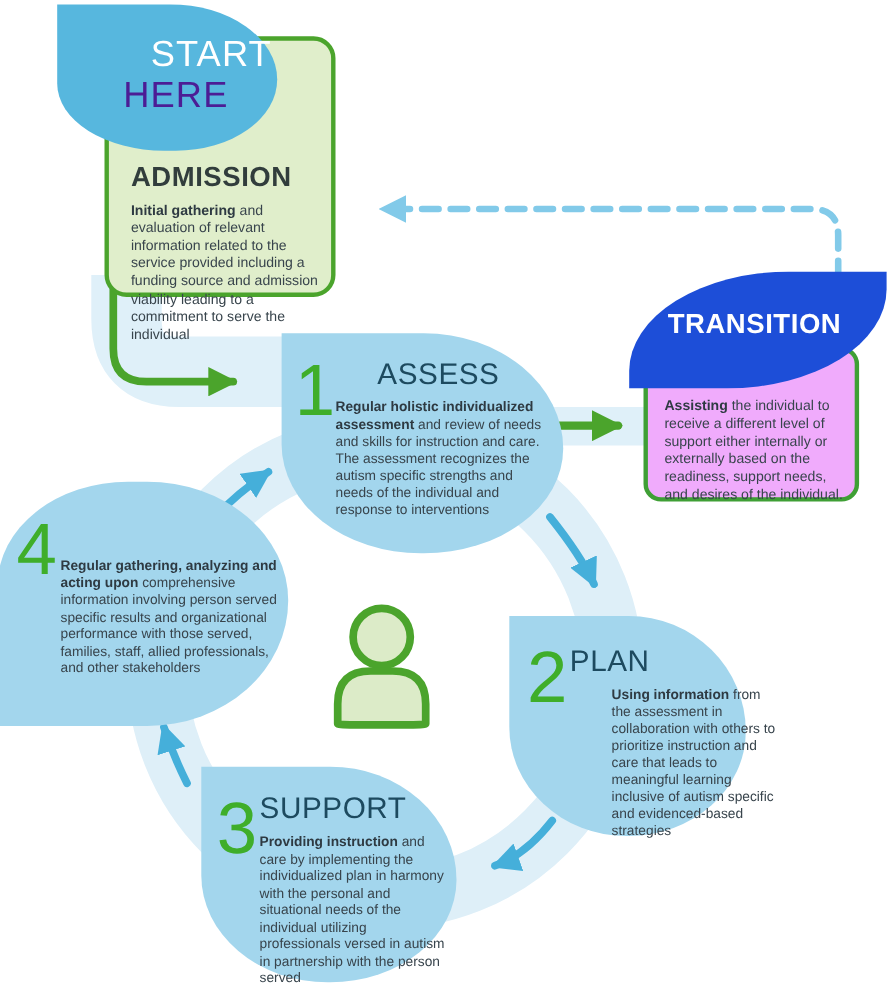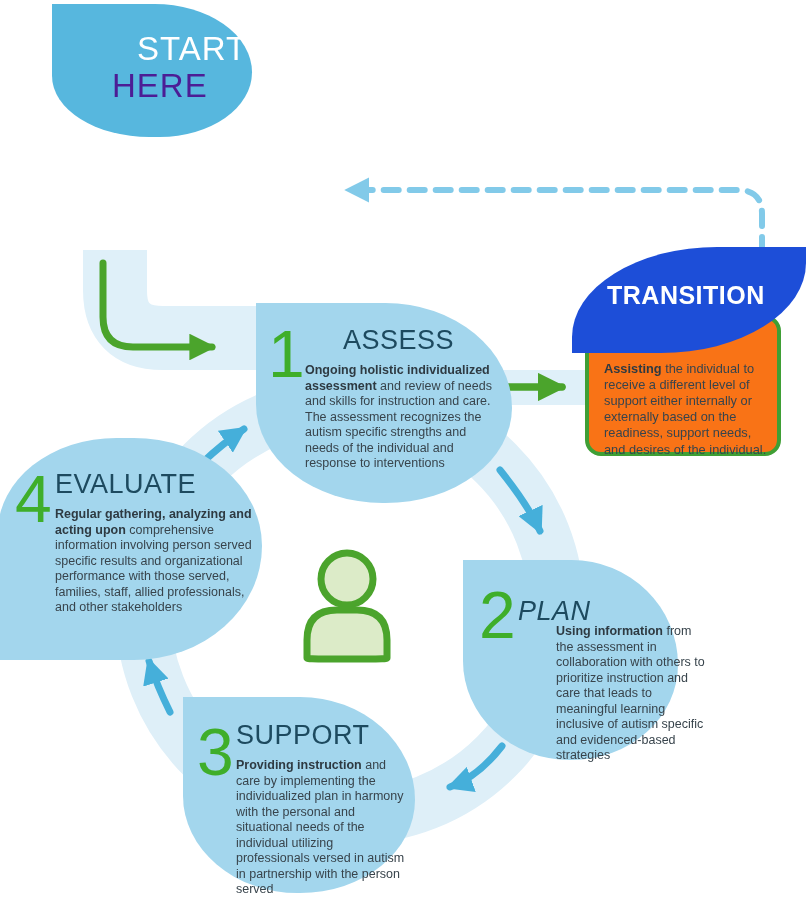--- a/index.html
+++ b/index.html
@@ -21,40 +21,40 @@
                  border-radius:0 55% 52% 55% / 0 58% 55% 52%;}
 
   .num{position:absolute;font-size:66px;line-height:1;color:#3fae2a;font-weight:400;}
   .step-title{position:absolute;font-size:27px;letter-spacing:0.5px;color:#1d4a5f;
               font-weight:400;margin:0;}
   .step-body{position:absolute;font-size:12.5px;line-height:1.24;color:#38444c;margin:0;}
   .step-body b{color:#2e3a42;}
 
   #assess-num{left:12px;top:18px;}   #assess-title{left:49px;top:22px;margin-left:38px;}
   #assess-body{left:49px;top:60px;width:198px;}
-  #plan-num{left:16px;top:22px;}     #plan-title{left:55px;top:36px;font-style:italic;}
+  #plan-num{left:16px;top:22px;}     #plan-title{left:55px;top:26px;}
   #plan-body{left:55px;top:64px;width:156px;margin-left:38px;}
   #support-num{left:14px;top:22px;}  #support-title{left:53px;top:23px;}
   #support-body{left:53px;top:61px;width:172px;}
   #evaluate-num{left:17px;top:28px;} #evaluate-title{left:57px;top:31px;}
   #evaluate-body{left:57px;top:69px;width:200px;}
 
   
   #start-blob .l1{position:absolute;left:37px;top:26px;font-size:33px;color:#ffffff;letter-spacing:1px;margin-left:48px;}
   #start-blob .l2{position:absolute;left:60px;top:63px;font-size:33px;color:#4c1d95;letter-spacing:1px;}
 
   
   .green-box{position:absolute;background:#e0eecb;border:4px solid #4ba42c;border-radius:20px;z-index:5;box-sizing:border-box;}
   #admission-box{left:95px;top:33px;width:210px;height:237px;}
   #admission-title{position:absolute;left:20px;top:110px;font-size:25px;font-weight:700;
                    color:#313d3c;letter-spacing:0.5px;margin:0;}
   #admission-body{position:absolute;left:20px;top:146px;width:176px;font-size:12.8px;
                   line-height:1.26;color:#38444c;margin:0;}
   #admission-body b{color:#2e3a42;}
-  #transition-box{left:585px;top:315px;width:196px;height:141px;background:#f97316;border-color:#3f9f35;border-radius:16px;}
+  #transition-box{left:585px;top:315px;width:196px;height:141px;background:#f0abfc;border-color:#3f9f35;border-radius:16px;}
   #transition-body{position:absolute;left:15px;top:42px;width:168px;font-size:12.8px;
                    line-height:1.26;color:#38444c;margin:0;}
   #transition-body b{color:#2e3a42;}
 
   
   #transition-leaf{position:absolute;left:572px;top:247px;width:234px;height:106px;z-index:7;
                    background:#1d4ed8;border-radius:62% 0 62% 0 / 85% 0 85% 0;}
   #transition-leaf span{position:absolute;left:35px;top:34px;font-size:25px;font-weight:700;
                         color:#ffffff;letter-spacing:0.5px;}
 
@@ -90,54 +90,57 @@
     <path d="M 103 263 L 103 317 Q 103 347 133 347 L 212 347" fill="none" stroke="#4ba42c" stroke-width="7" stroke-linecap="round" marker-end="url(#mgreen)"></path>
 
     <path d="M 507 387 L 562 387" fill="none" stroke="#4ba42c" stroke-width="7.5" stroke-linecap="round" marker-end="url(#mgreen)"></path>
 
     <path d="M 500 470 Q 528 505 540 531" fill="none" stroke="#45afda" stroke-width="7" stroke-linecap="round" marker-end="url(#mblue)"></path>
     <path d="M 502 746 Q 478 777 450 787" fill="none" stroke="#45afda" stroke-width="7" stroke-linecap="round" marker-end="url(#mblue)"></path>
     <path d="M 170 712 Q 157 686 149 661" fill="none" stroke="#45afda" stroke-width="7" stroke-linecap="round" marker-end="url(#mblue)"></path>
     <path d="M 202 463 Q 222 444 244 429" fill="none" stroke="#45afda" stroke-width="7" stroke-linecap="round" marker-end="url(#mblue)"></path>
   </svg>
 
+  <div class="green-box" id="admission-box">
+    <h2 id="admission-title">ADMISSION</h2>
+    <p id="admission-body"><b>Initial gathering</b><span> and evaluation of relevant information related to the service provided including a funding source and admission viability leading to a commitment to serve the individual</span></p>
+  </div>
 
   <div class="blob" id="start-blob">
     <span class="l1">START</span>
     <span class="l2">HERE</span>
   </div>
 
   <div class="green-box" id="transition-box">
     <p id="transition-body"><b>Assisting</b><span> the individual to receive a different level of support either internally or externally based on the readiness, support needs, and desires of the individual.</span></p>
   </div>
   <div id="transition-leaf">
     <span>TRANSITION</span>
   </div>
 
   <div class="blob tl-sharp" id="assess-blob">
     <span class="num" id="assess-num">1</span>
     <h2 class="step-title" id="assess-title">ASSESS</h2>
-    <p class="step-body" id="assess-body"><b>Ongoing holistic individualized assessment</b><span> and review of needs and skills for instruction and care. The assessment recognizes the autism specific strengths and needs of the individual and response to interventions</span></p>
+    <p class="step-body" id="assess-body"><b>Regular holistic individualized assessment</b><span> and review of needs and skills for instruction and care. The assessment recognizes the autism specific strengths and needs of the individual and response to interventions</span></p>
   </div>
 
   <div class="blob tl-sharp" id="plan-blob">
     <span class="num" id="plan-num">2</span>
     <h2 class="step-title" id="plan-title">PLAN</h2>
     <p class="step-body" id="plan-body"><b>Using information</b><span> from the assessment in collaboration with others to prioritize instruction and care that leads to meaningful learning inclusive of autism specific and evidenced-based strategies</span></p>
   </div>
 
   <div class="blob tl-sharp" id="support-blob">
     <span class="num" id="support-num">3</span>
     <h2 class="step-title" id="support-title">SUPPORT</h2>
     <p class="step-body" id="support-body"><b>Providing instruction</b><span> and care by implementing the individualized plan in harmony with the personal and situational needs of the individual utilizing professionals versed in autism in partnership with the person served</span></p>
   </div>
 
   <div class="blob" id="evaluate-blob">
     <span class="num" id="evaluate-num">4</span>
-    <h2 class="step-title" id="evaluate-title">EVALUATE</h2>
     <p class="step-body" id="evaluate-body"><b>Regular gathering, analyzing and acting upon</b><span> comprehensive information involving person served specific results and organizational performance with those served, families, staff, allied professionals, and other stakeholders</span></p>
   </div>
 
   <svg id="person" width="100" height="112" viewBox="0 0 100 112">
     <circle cx="50" cy="29" r="26" fill="#dcebc8" stroke="#4ba42c" stroke-width="7"></circle>
     <path d="M 10 108 L 10 90 Q 10 60 40 60 L 60 60 Q 90 60 90 90 L 90 108 Q 90 109 70 109 L 30 109 Q 10 109 10 108 Z" fill="#dcebc8" stroke="#4ba42c" stroke-width="7" stroke-linejoin="round"></path>
   </svg>
 
 </div>
 

